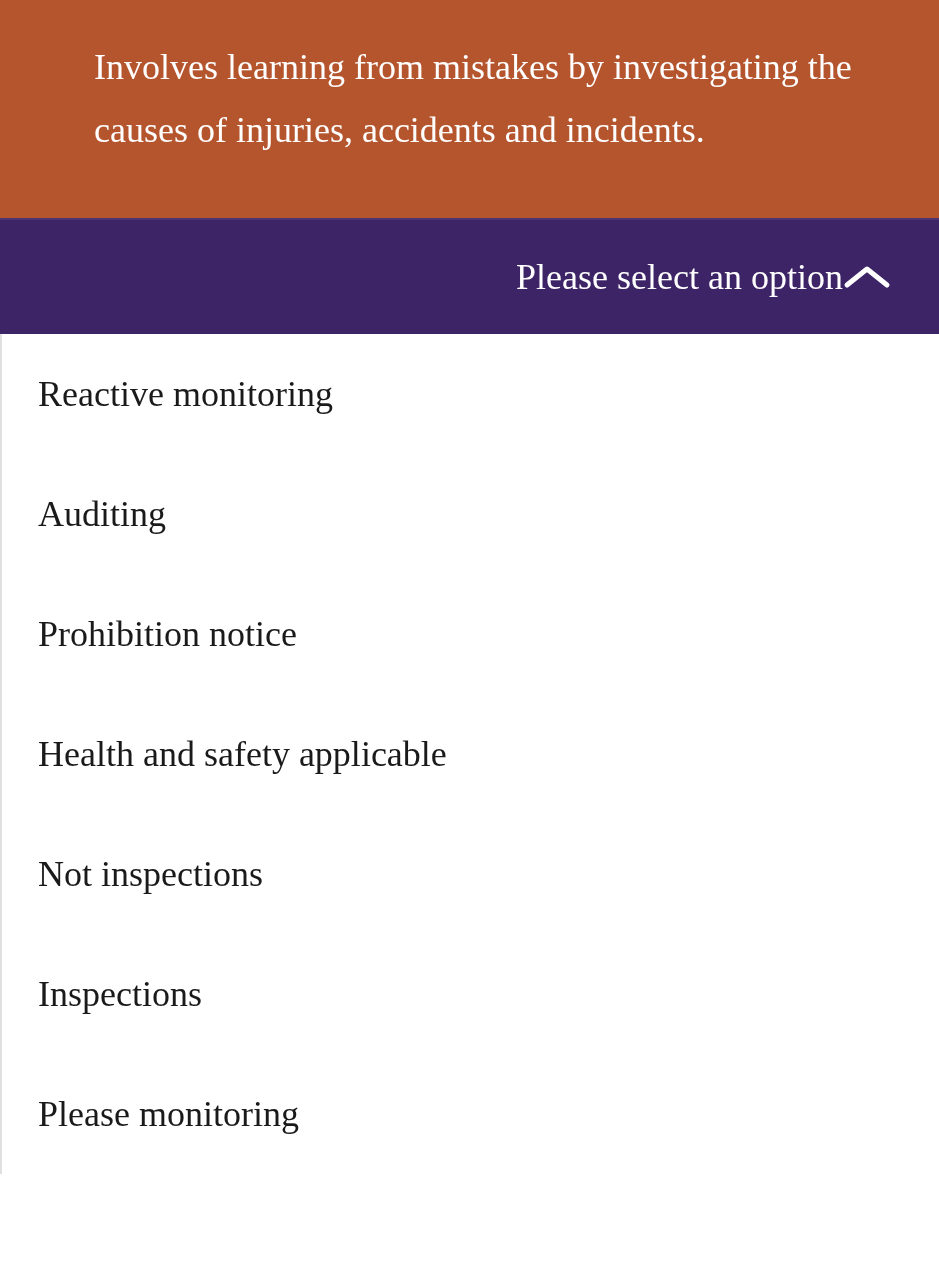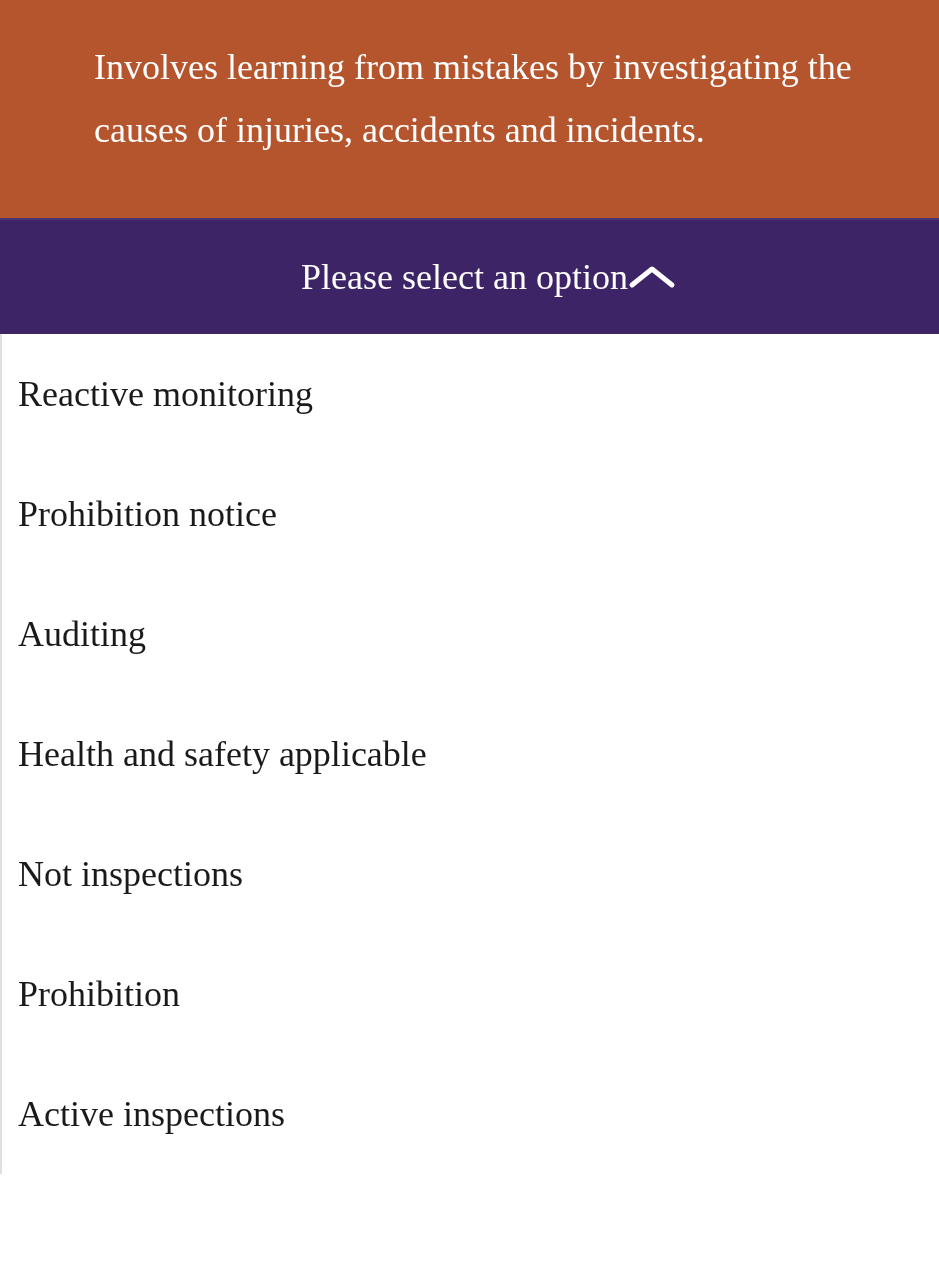--- a/index.html
+++ b/index.html
@@ -20,21 +20,21 @@
       padding: 36px 70px 56px 94px;
       font-size: 36px;
       line-height: 1.75;
       font-weight: 400;
     }
     .dropdown-header {
       background-color: #3d2466;
       color: #ffffff;
       padding: 36px 48px 36px 86px;
       display: flex;
-      justify-content: center;
+      justify-content: flex-end;
       align-items: center;
       cursor: pointer;
       border-top: 2px solid rgba(255,255,255,0.08);
     }
     .dropdown-header-text {
       font-size: 36px;
       font-weight: 400;
     }
     .chevron-icon {
       width: 48px;
@@ -45,21 +45,21 @@
     }
     .chevron-icon svg {
       width: 48px;
       height: 28px;
     }
     .options-list {
       background: #ffffff;
       border-left: 2px solid #e0e0e0;
     }
     .option-item {
-      padding: 39px 16px;
+      padding: 39px 36px;
       font-size: 36px;
       color: #1a1a1a;
       cursor: pointer;
       font-weight: 400;
     }
   </style>
 </head>
 <body>
 
 <div class="question-header">
@@ -73,30 +73,30 @@
       <polyline points="4,22 24,6 44,22"></polyline>
     </svg>
   </span>
 </div>
 
 <div class="options-list">
   <div class="option-item">
     <span>Reactive monitoring</span>
   </div>
   <div class="option-item">
-    <span>Prohibition notice</span>
+    <span>Auditing</span>
   </div>
   <div class="option-item">
-    <span>Auditing</span>
+    <span>Prohibition notice</span>
   </div>
   <div class="option-item">
     <span>Health and safety applicable</span>
   </div>
   <div class="option-item">
     <span>Not inspections</span>
   </div>
   <div class="option-item">
-    <span>Prohibition</span>
+    <span>Inspections</span>
   </div>
   <div class="option-item">
-    <span>Active inspections</span>
+    <span>Please monitoring</span>
   </div>
 </div>
 
 </body></html>

